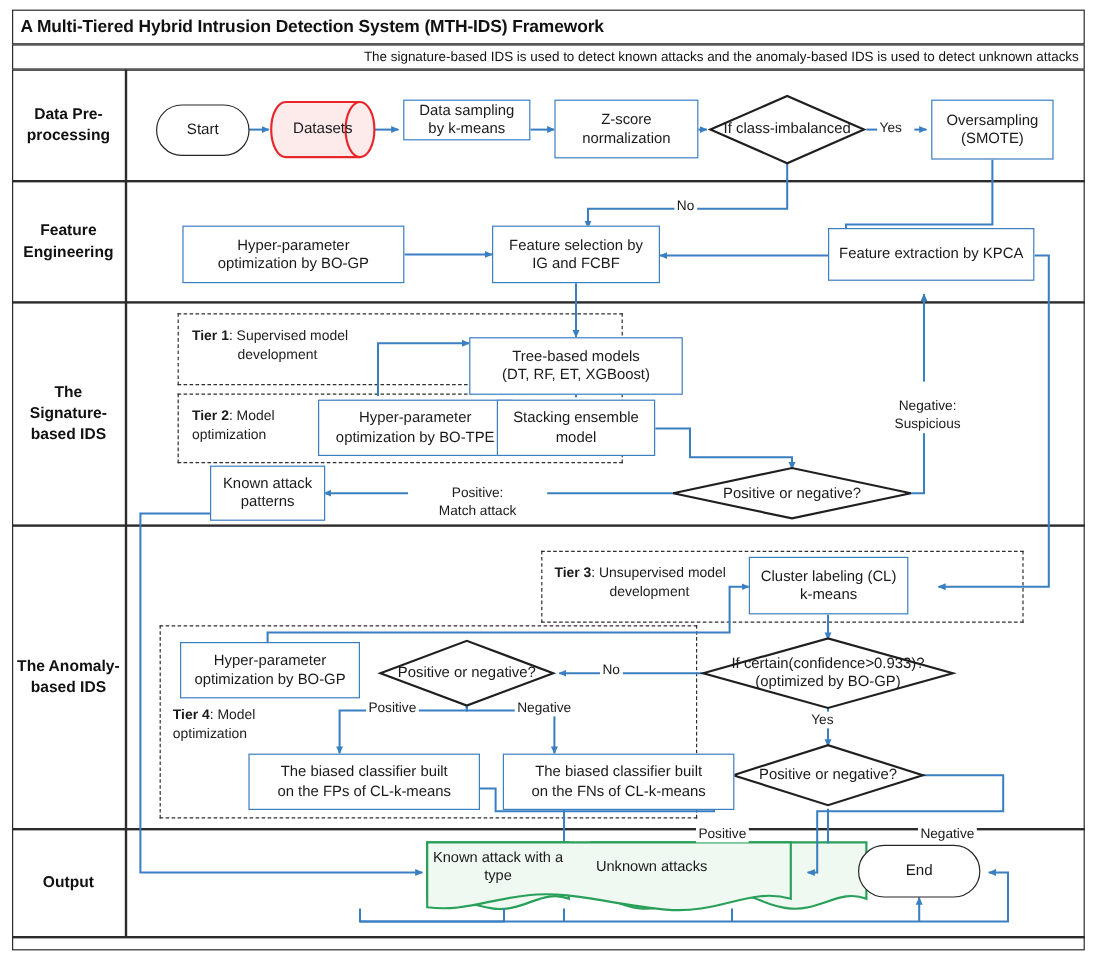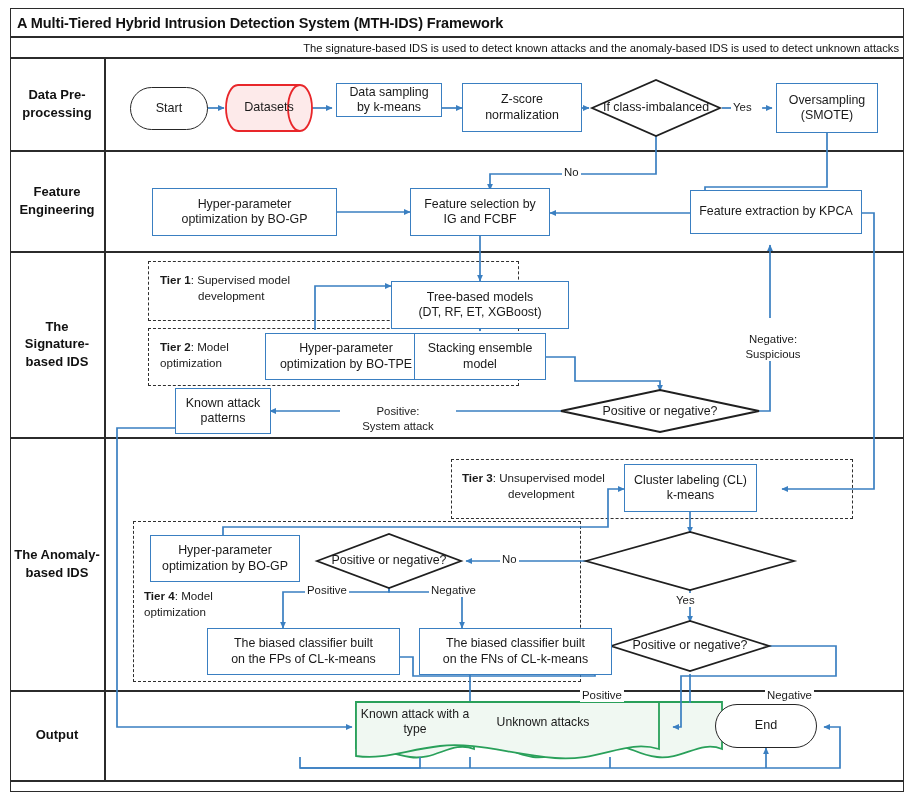--- a/index.html
+++ b/index.html
@@ -275,20 +275,24 @@
     <span style="white-space:pre-line">Cluster labeling (CL)
 k-means</span>
   </div>
   <div class="node box-blue" style="left:150px;top:535px;width:150px;height:47px;">
     <span style="white-space:pre-line">Hyper-parameter
 optimization by BO-GP</span>
   </div>
   <div class="node diamond" style="left:317px;top:534px;width:144px;height:54px;">
     <span class="dtext">Positive or negative?</span>
   </div>
+  <div class="node diamond" style="left:586px;top:532px;width:208px;height:58px;">
+    <span class="dtext" style="white-space:pre-line">If certain(confidence&gt;0.933)?
+(optimized by BO-GP)</span>
+  </div>
   <div class="node diamond" style="left:611px;top:621px;width:158px;height:50px;">
     <span class="dtext">Positive or negative?</span>
   </div>
   <div class="node box-blue" style="left:207px;top:628px;width:193px;height:47px;">
     <span style="white-space:pre-line">The biased classifier built
 on the FPs of CL-k-means</span>
   </div>
   <div class="node box-blue" style="left:419px;top:628px;width:193px;height:47px;">
     <span style="white-space:pre-line">The biased classifier built
 on the FNs of CL-k-means</span>
@@ -309,21 +313,21 @@
   </div>
   <div class="edgelabel" style="left:562px;top:165px;">
     <span>No</span>
   </div>
   <div class="edgelabel two" style="left:726px;top:318px;width:90px;white-space:pre-line;">
     <span style="white-space:pre-line">Negative:
 Suspicious</span>
   </div>
   <div class="edgelabel two" style="left:340px;top:390px;width:112px;white-space:pre-line;">
     <span style="white-space:pre-line">Positive:
-System attack</span>
+Match attack</span>
   </div>
   <div class="edgelabel" style="left:500px;top:552px;">
     <span>No</span>
   </div>
   <div class="edgelabel" style="left:674px;top:593px;">
     <span>Yes</span>
   </div>
   <div class="edgelabel" style="left:305px;top:583px;">
     <span>Positive</span>
   </div>

